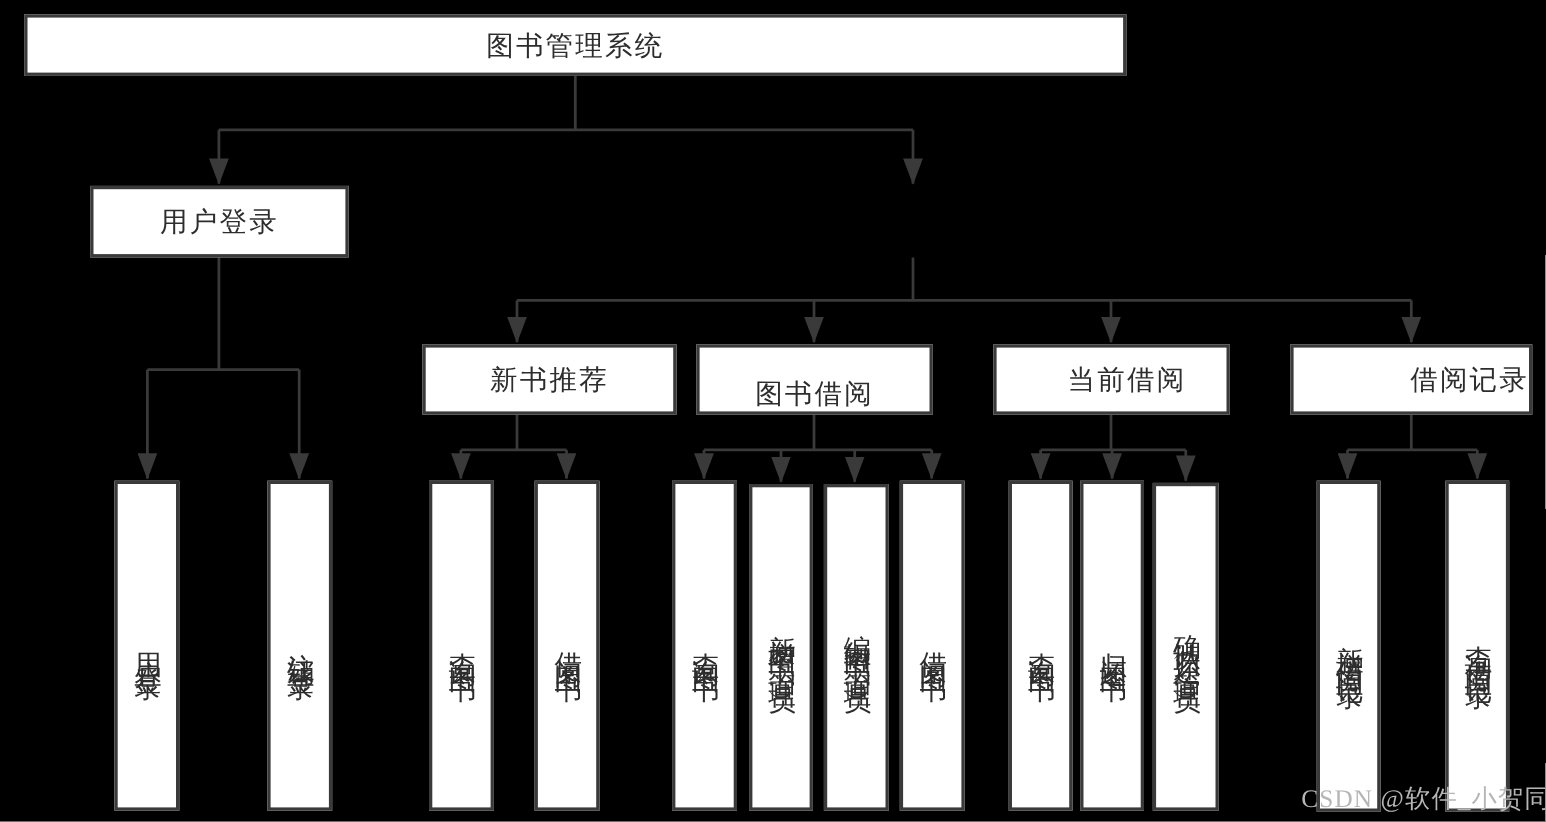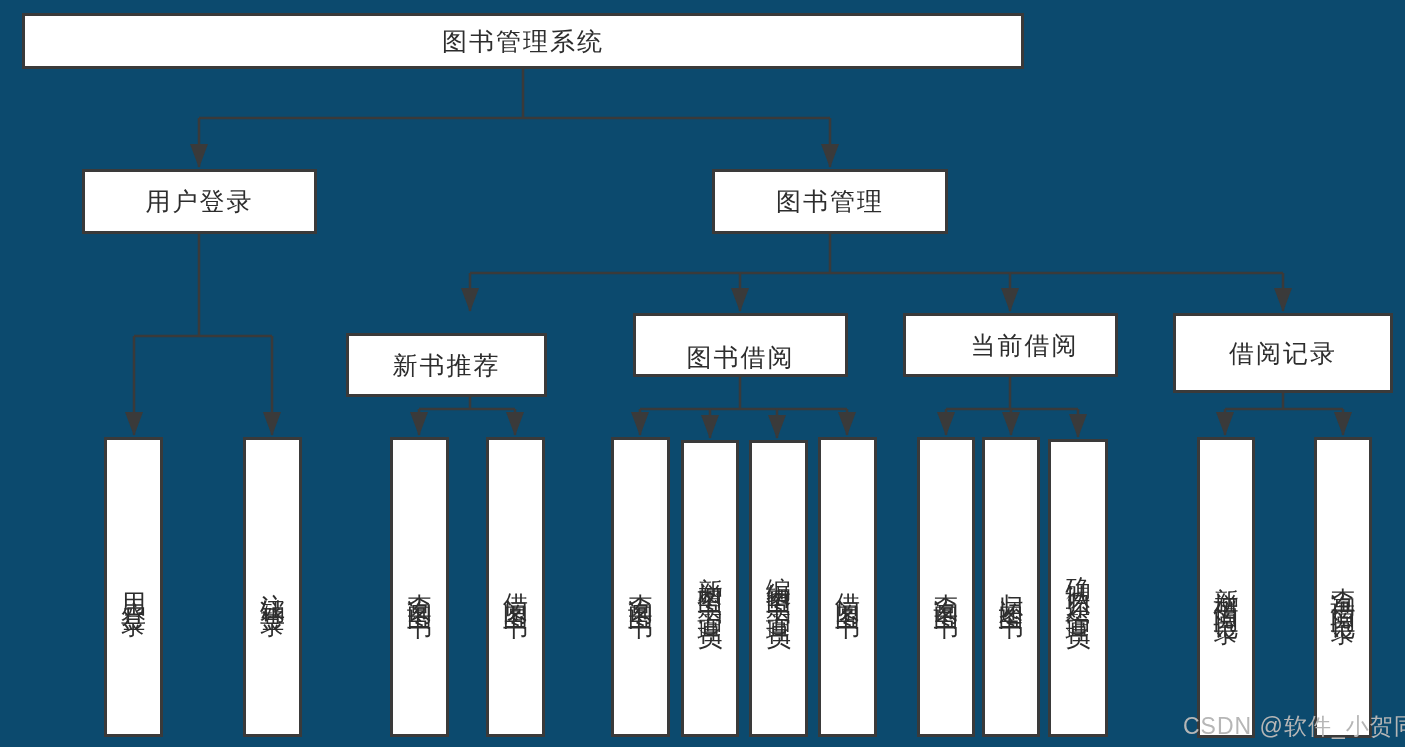--- a/index.html
+++ b/index.html
@@ -1,18 +1,18 @@
 <!DOCTYPE html>
 <html><head>
 <meta charset="utf-8">
 <style>
   html,body{margin:0;padding:0;background:#ffffff;}
   .stage{
-    position:relative;width:1405px;height:747px;background:#0c4a6e;overflow:hidden;
-    font-family:Liberation Sans, sans-serif;color:#2d2d2d;
+    position:relative;width:1405px;height:747px;background:#000000;overflow:hidden;
+    font-family:Liberation Serif, serif;color:#2d2d2d;
   }
   svg.wires{position:absolute;left:0;top:0;width:1405px;height:747px;pointer-events:none;}
   .ln{stroke:#3a3a3a;stroke-width:2.5;fill:none;}
   .node{
     position:absolute;border:3px solid #3a3a3a;background:#ffffff;box-sizing:border-box;
     display:flex;align-items:center;justify-content:center;
   }
   .node.h span{font-size:25px;letter-spacing:2px;white-space:nowrap;}
   .node.v span{
     writing-mode:vertical-rl;text-orientation:mixed;
@@ -69,34 +69,31 @@
     <line class="ln" x1="1343" y1="409" x2="1343" y2="435" marker-end="url(#arrow)"></line>
   </svg>
 
   <div class="node h" style="left:22px;top:13px;width:1002px;height:56px;">
     <span>图书管理系统</span>
   </div>
 
   <div class="node h" style="left:82px;top:169px;width:235px;height:65px;">
     <span>用户登录</span>
   </div>
-  <div class="node h" style="left:712px;top:169px;width:236px;height:65px;">
-    <span>图书管理</span>
-  </div>
 
-  <div class="node h" style="left:346px;top:313px;width:201px;height:64px;margin-top:20px;">
+  <div class="node h" style="left:384px;top:313px;width:231px;height:64px;">
     <span>新书推荐</span>
   </div>
   <div class="node h" style="left:633px;top:313px;width:215px;height:64px;align-items:flex-end;">
     <span>图书借阅</span>
   </div>
   <div class="node h" style="left:903px;top:313px;width:215px;height:64px;padding-left:28px;">
     <span>当前借阅</span>
   </div>
-  <div class="node h" style="left:1173px;top:313px;width:220px;height:80px;">
+  <div class="node h" style="left:1173px;top:313px;width:220px;height:64px;justify-content:flex-end;">
     <span>借阅记录</span>
   </div>
 
   <div class="node v" style="left:104px;top:437px;width:59px;height:300px;">
     <span>用户登录</span>
   </div>
   <div class="node v" style="left:243px;top:437px;width:59px;height:300px;">
     <span>注销登录</span>
   </div>
 

